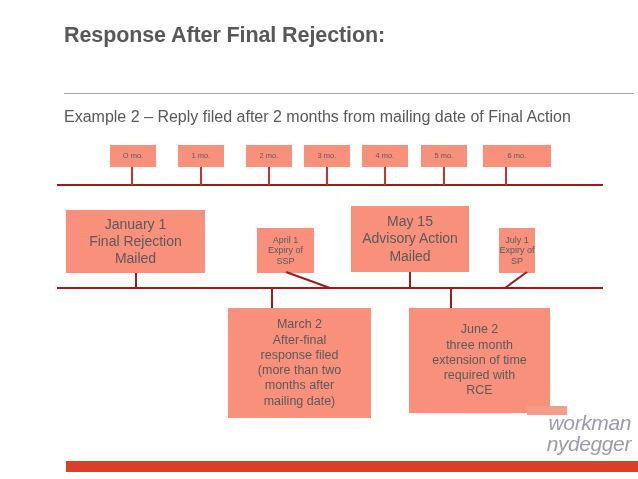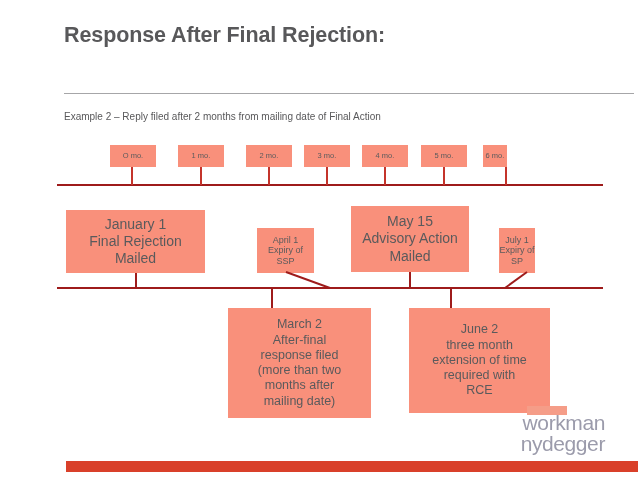--- a/index.html
+++ b/index.html
@@ -39,21 +39,21 @@
     width: 570px;
     height: 1px;
     background: #a6a6a8;
   }
 
   #subtitle {
     position: absolute;
     left: 64px;
     top: 108px;
     width: 560px;
-    font-size: 10px;
+    font-size: 16px;
     color: #58585a;
     line-height: 18px;
   }
 
   
   .rail {
     position: absolute;
     height: 2px;
     background: #9e1b1b;
   }
@@ -104,28 +104,29 @@
   #logo-swatch {
     position: absolute;
     left: 527px;
     top: 406px;
     width: 40px;
     height: 9px;
     background: #f59d88;
   }
   #logo-text {
     position: absolute;
-    left: 509px;
+    left: 535px;
     top: 412px;
     width: 96px;
     text-align: right;
     font-size: 21px;
     line-height: 21px;
     color: #9b9bab;
     letter-spacing: -0.4px;
+    font-style: italic;
   }
   #logo-text .l { display: block; }
 
   #bottom-bar {
     position: absolute;
     left: 66px;
     top: 461px;
     width: 572px;
     height: 11px;
     background: #d9402a;
@@ -167,21 +168,21 @@
   <div class="box tick-box" style="left:362px; top:145px; width:46px;">
     <span class="txt">4 mo.</span>
   </div>
   <div class="stem light" style="left:384px; top:167px; height:18px;"></div>
 
   <div class="box tick-box" style="left:421px; top:145px; width:46px;">
     <span class="txt">5 mo.</span>
   </div>
   <div class="stem light" style="left:443px; top:167px; height:18px;"></div>
 
-  <div class="box tick-box" style="left:483px; top:145px; width:24px;">
+  <div class="box tick-box" style="left:483px; top:145px; width:68px;">
     <span class="txt">6 mo.</span>
   </div>
   <div class="stem light" style="left:505px; top:167px; height:18px;"></div>
 
   <div class="rail" id="rail-mid"></div>
 
   <div class="box major-box" style="left:66px; top:210px; width:139px; height:63px;">
     <span class="txt">
       <span>January 1</span><br>
       <span>Final Rejection</span><br>

